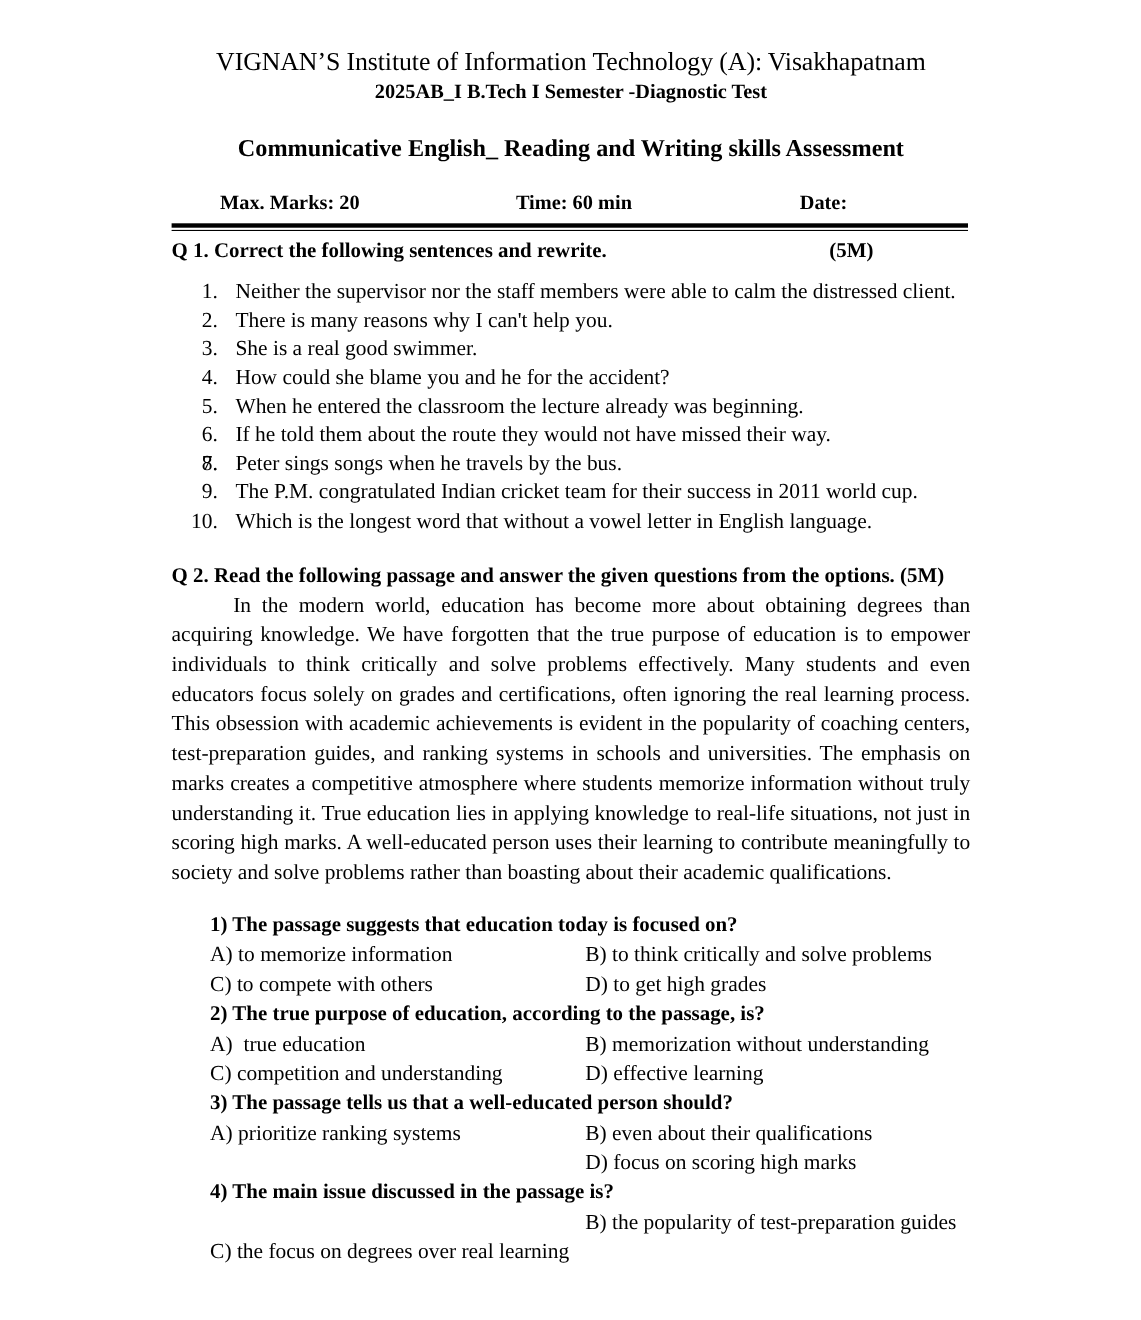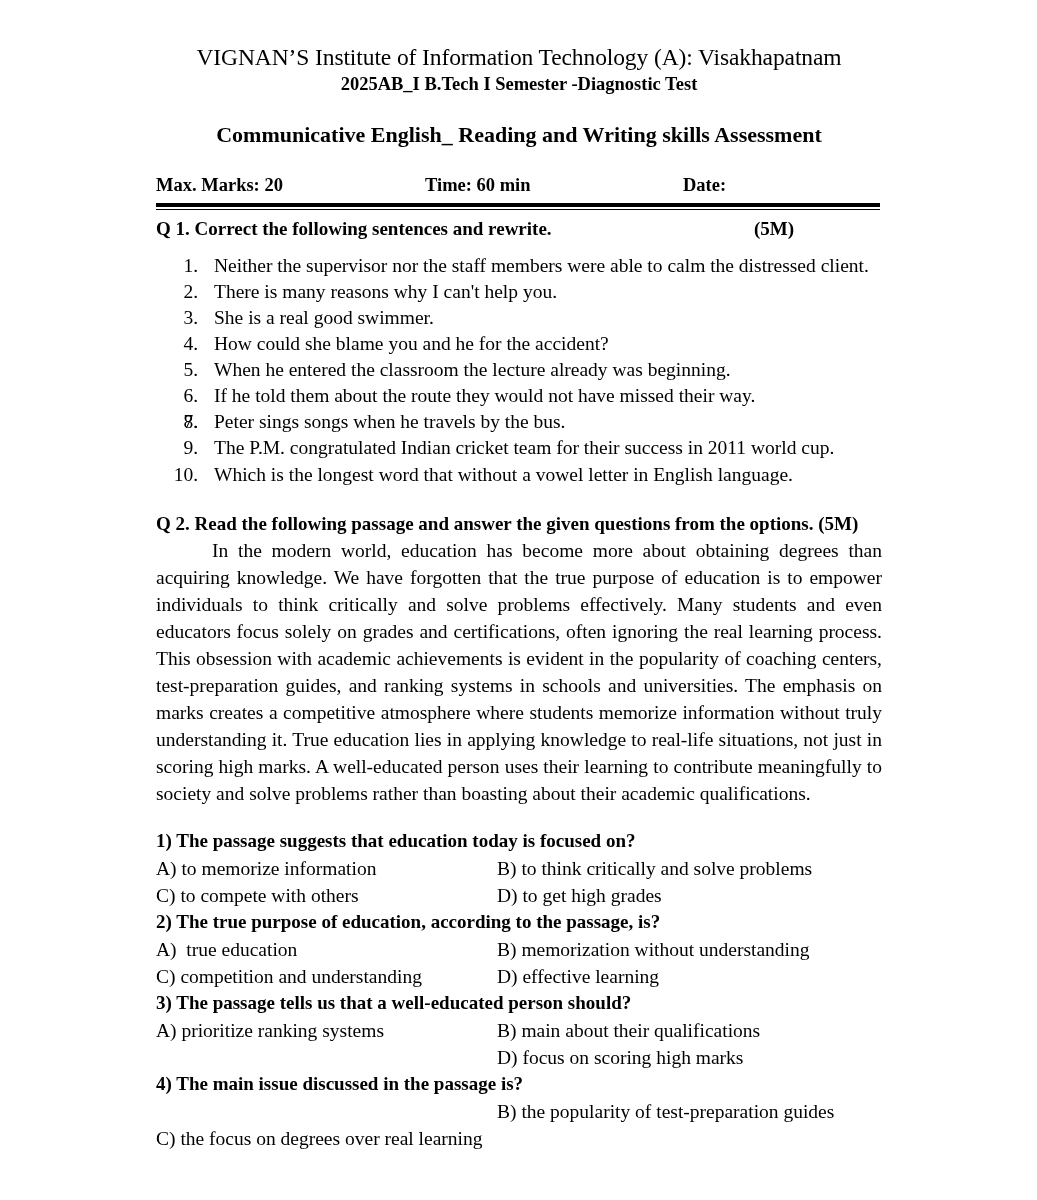--- a/index.html
+++ b/index.html
@@ -49,20 +49,21 @@
     line-height: 1.2;
   }
 
   
   .marks-row {
     position: relative;
     height: 26px;
     margin-top: 26px;
     font-size: 18.5px;
     font-weight: bold;
+    margin-left: 44px;
   }
   .marks-row .mk { position: absolute; left: 0; top: 0; }
   .marks-row .tm { position: absolute; left: 269px; top: 0; }
   .marks-row .dt { position: absolute; left: 527px; top: 0; }
 
   .dbl-rule {
     margin-top: 2px;
     width: 724px;
     border-top: 4px solid #000;
     border-bottom: 1.5px solid #000;
@@ -115,21 +116,21 @@
   .passage {
     font-size: 19.5px;
     line-height: 1.385;
     text-align: justify;
     text-justify: inter-word;
     text-indent: 56px;
     margin-top: 2px;
   }
 
   
-  .mcq-block { margin-top: 21px; }
+  .mcq-block { margin-top: 21px; margin-left: 35px; }
   .mcq-q {
     font-size: 19px;
     font-weight: bold;
     line-height: 1.42;
   }
   .mcq-row {
     position: relative;
     font-size: 19.5px;
     line-height: 1.42;
     height: 27px;
@@ -200,21 +201,21 @@
         <div class="mcq-row">
           <span class="optA">C) competition and understanding</span>
           <span class="optB">D) effective learning</span>
         </div>
       </div>
 
       <div>
         <div class="mcq-q">3) The passage tells us that a well-educated person should?</div>
         <div class="mcq-row">
           <span class="optA">A) prioritize ranking systems</span>
-          <span class="optB">B) main about their qualifications</span>
+          <span class="optB">B) even about their qualifications</span>
         </div>
         <div class="mcq-row">
           <span class="optB">D) focus on scoring high marks</span>
         </div>
       </div>
 
       <div>
         <div class="mcq-q">4) The main issue discussed in the passage is?</div>
         <div class="mcq-row">
           <span class="optB">B) the popularity of test-preparation guides</span>

